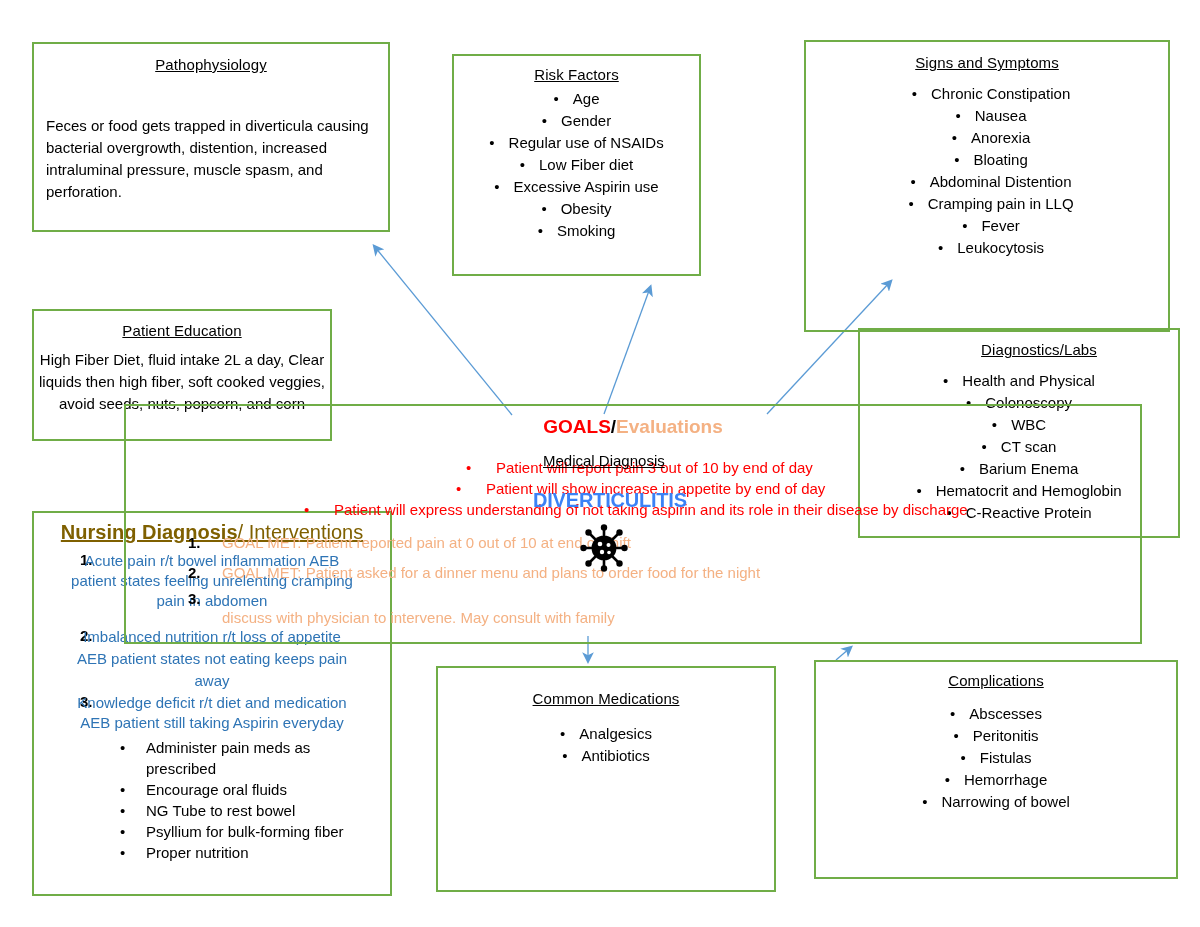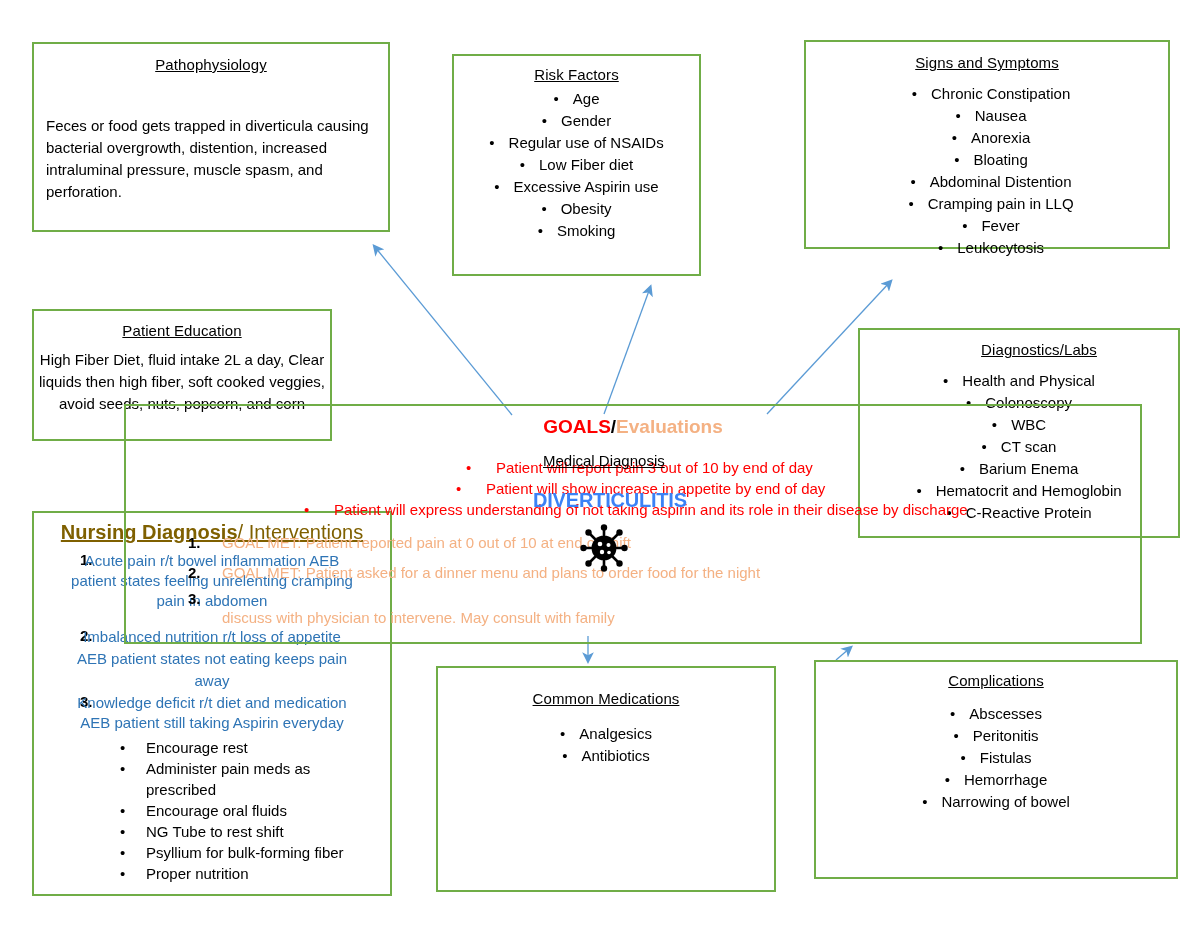--- a/index.html
+++ b/index.html
@@ -187,21 +187,21 @@
       <li><span class="bul">•</span><span>Age</span></li>
       <li><span class="bul">•</span><span>Gender</span></li>
       <li><span class="bul">•</span><span>Regular use of NSAIDs</span></li>
       <li><span class="bul">•</span><span>Low Fiber diet</span></li>
       <li><span class="bul">•</span><span>Excessive Aspirin use</span></li>
       <li><span class="bul">•</span><span>Obesity</span></li>
       <li><span class="bul">•</span><span>Smoking</span></li>
     </ul>
   </div>
 
-  <div class="box" id="signs-box" style="left:804px; top:40px; width:366px; height:209px;">
+  <div class="box" id="signs-box" style="left:804px; top:40px; width:366px; height:292px;">
     <div class="box-title" style="margin-top:12px;">Signs and Symptoms</div>
     <ul class="blist" style="margin-top:12px;padding-left:8px;">
       <li><span class="bul">•</span><span>Chronic Constipation</span></li>
       <li><span class="bul">•</span><span>Nausea</span></li>
       <li><span class="bul">•</span><span>Anorexia</span></li>
       <li><span class="bul">•</span><span>Bloating</span></li>
       <li><span class="bul">•</span><span>Abdominal Distention</span></li>
       <li><span class="bul">•</span><span>Cramping pain in LLQ</span></li>
       <li><span class="bul">•</span><span>Fever</span></li>
       <li><span class="bul">•</span><span>Leukocytosis</span></li>
@@ -262,27 +262,26 @@
     <div class="nd-num" style="left:46px; top:114px;">2.</div>
     <div class="nd-item" style="top:114px;">Imbalanced nutrition r/t loss of appetite</div>
     <div class="nd-item" style="top:136px;">AEB patient states not eating keeps pain</div>
     <div class="nd-item" style="top:158px;">away</div>
 
     <div class="nd-num" style="left:46px; top:180px;">3.</div>
     <div class="nd-item" style="top:180px;">Knowledge deficit r/t diet and medication</div>
     <div class="nd-item" style="top:200px;">AEB patient still taking Aspirin everyday</div>
 
     <div class="interv" style="left:86px; top:224px; width:260px;">
-      <div><span class="bul">•</span><span>Encourage rest</span></div>
       <div style="display:flex;">
           <span class="bul">•</span>
           <span style="display:inline-block;width:190px;">Administer pain meds as prescribed</span>
         </div>
       <div><span class="bul">•</span><span>Encourage oral fluids</span></div>
-      <div><span class="bul">•</span><span>NG Tube to rest shift</span></div>
+      <div><span class="bul">•</span><span>NG Tube to rest bowel</span></div>
       <div><span class="bul">•</span><span>Psyllium for bulk-forming fiber</span></div>
       <div><span class="bul">•</span><span>Proper nutrition</span></div>
     </div>
   </div>
 
   <div id="goals-box">
     <div class="goals-heading">
       <span class="g1">GOALS</span><span class="g2">/</span><span class="g3">Evaluations</span>
     </div>
 

